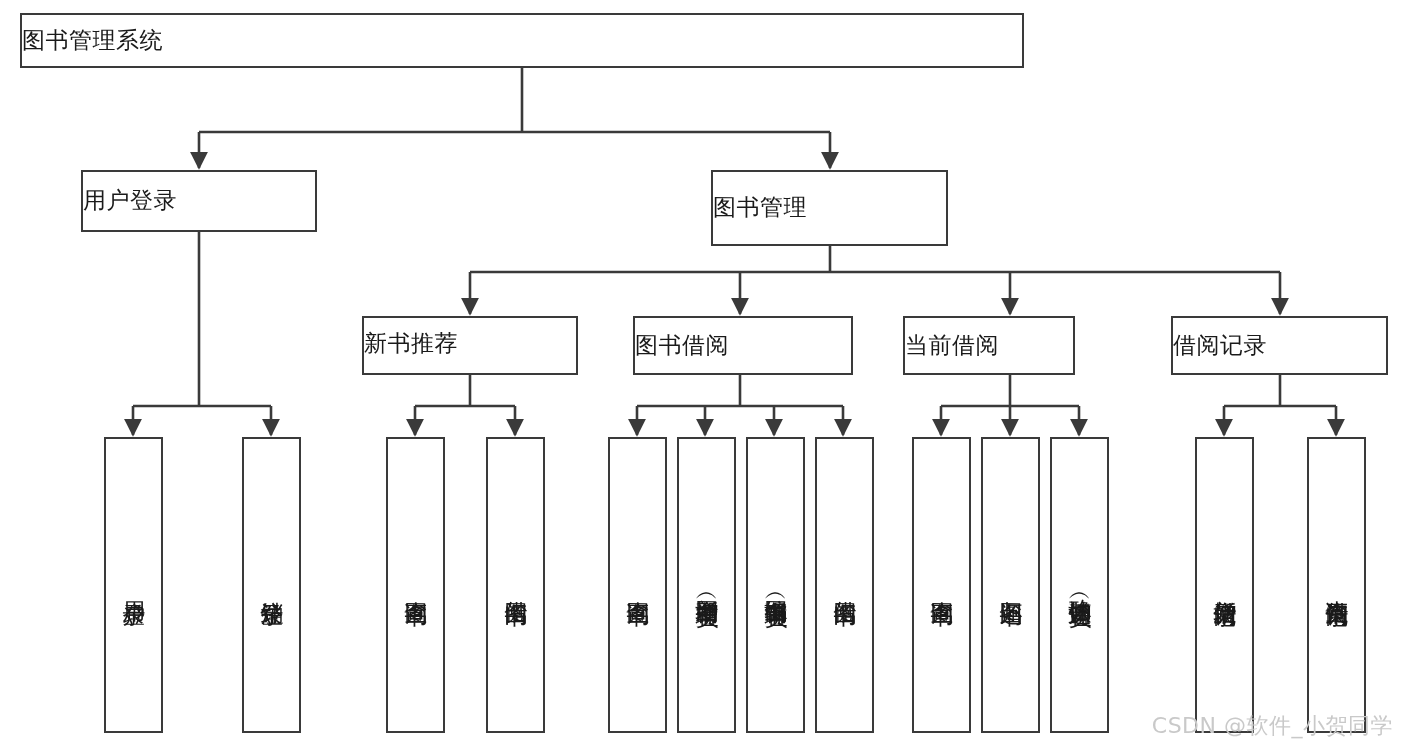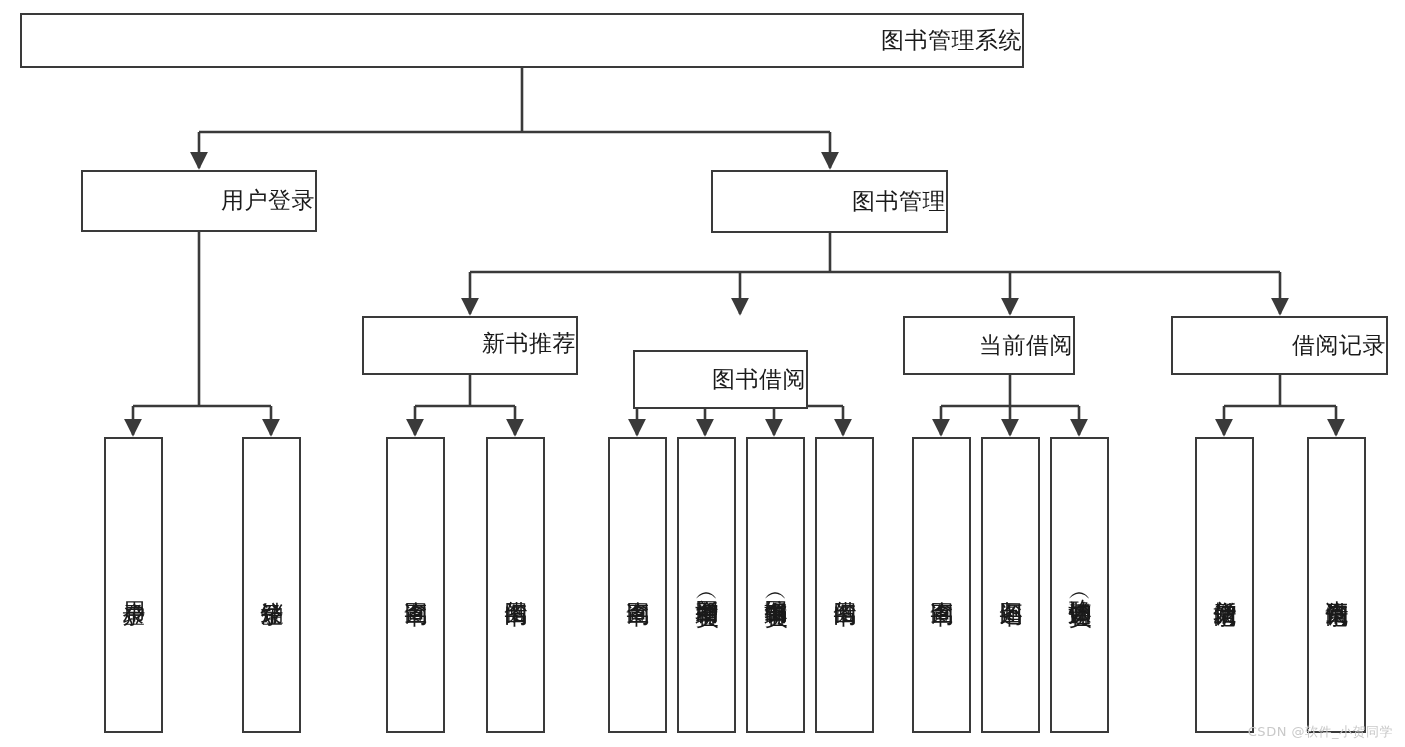--- a/index.html
+++ b/index.html
@@ -26,21 +26,21 @@
     height: 747px;
     pointer-events: none;
   }
   .node {
     position: absolute;
     box-sizing: border-box;
     background: #ffffff;
     border: 2.5px solid #3a3a3a;
     display: flex;
     align-items: center;
-    justify-content: flex-end;
+    justify-content: flex-start;
     color: #1a1a1a;
   }
   .node.h {
     font-size: 23px;
     letter-spacing: 0.5px;
     line-height: 1.1;
   }
   .node.root {
     font-size: 23px;
   }
@@ -58,21 +58,21 @@
   .node.v .vtext {
     writing-mode: vertical-rl;
     text-orientation: upright;
     white-space: nowrap;
     display: block;
   }
   .watermark {
     position: absolute;
     right: 12px;
     bottom: 6px;
-    font-size: 13px;
+    font-size: 22px;
     color: #c9c9c9;
     letter-spacing: 0.5px;
     white-space: nowrap;
     user-select: none;
   }
 </style>
 </head>
 <body>
 
 <div id="canvas">
@@ -127,28 +127,28 @@
     </g>
   </svg>
 
   <div class="node h root" style="left:20px; top:13px; width:1004px; height:55px;">
     <span>图书管理系统</span>
   </div>
 
   <div class="node h" style="left:81px; top:170px; width:236px; height:62px;">
     <span>用户登录</span>
   </div>
-  <div class="node h" style="left:711px; top:170px; width:237px; height:63px;">
+  <div class="node h" style="left:711px; top:170px; width:237px; height:76px;">
     <span>图书管理</span>
   </div>
 
   <div class="node h" style="left:362px; top:316px; width:216px; height:59px;font-family:Liberation Mono, monospace;">
     <span>新书推荐</span>
   </div>
-  <div class="node h" style="left:633px; top:316px; width:175px; height:59px;margin-top:34px;">
+  <div class="node h" style="left:633px; top:316px; width:220px; height:59px;">
     <span>图书借阅</span>
   </div>
   <div class="node h" style="left:903px; top:316px; width:172px; height:59px;">
     <span>当前借阅</span>
   </div>
   <div class="node h" style="left:1171px; top:316px; width:217px; height:59px;">
     <span>借阅记录</span>
   </div>
 
   <div class="node v" style="left:104px; top:437px; width:59px; height:296px;">

